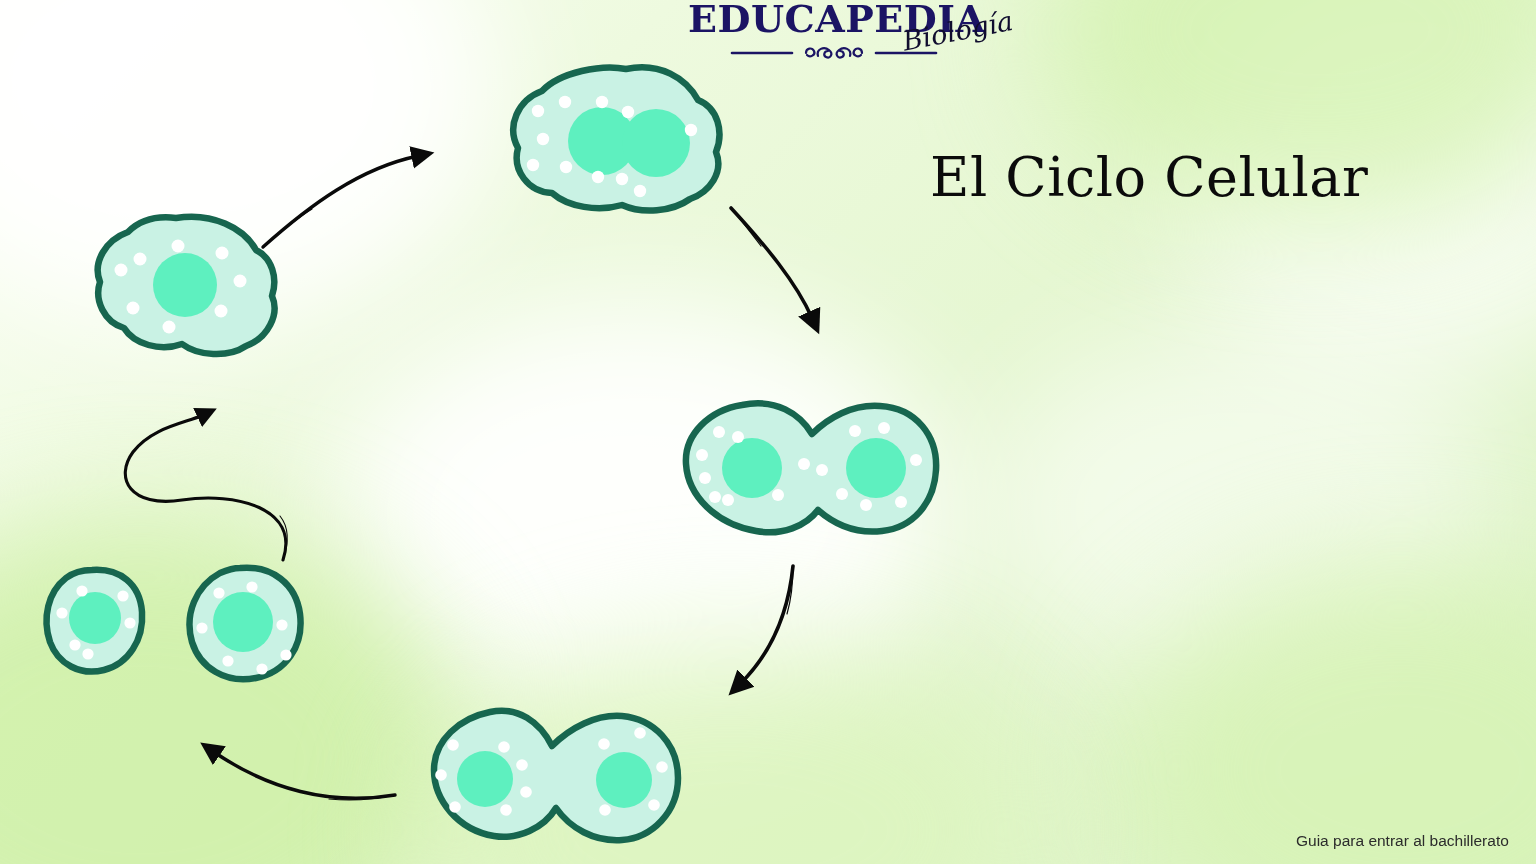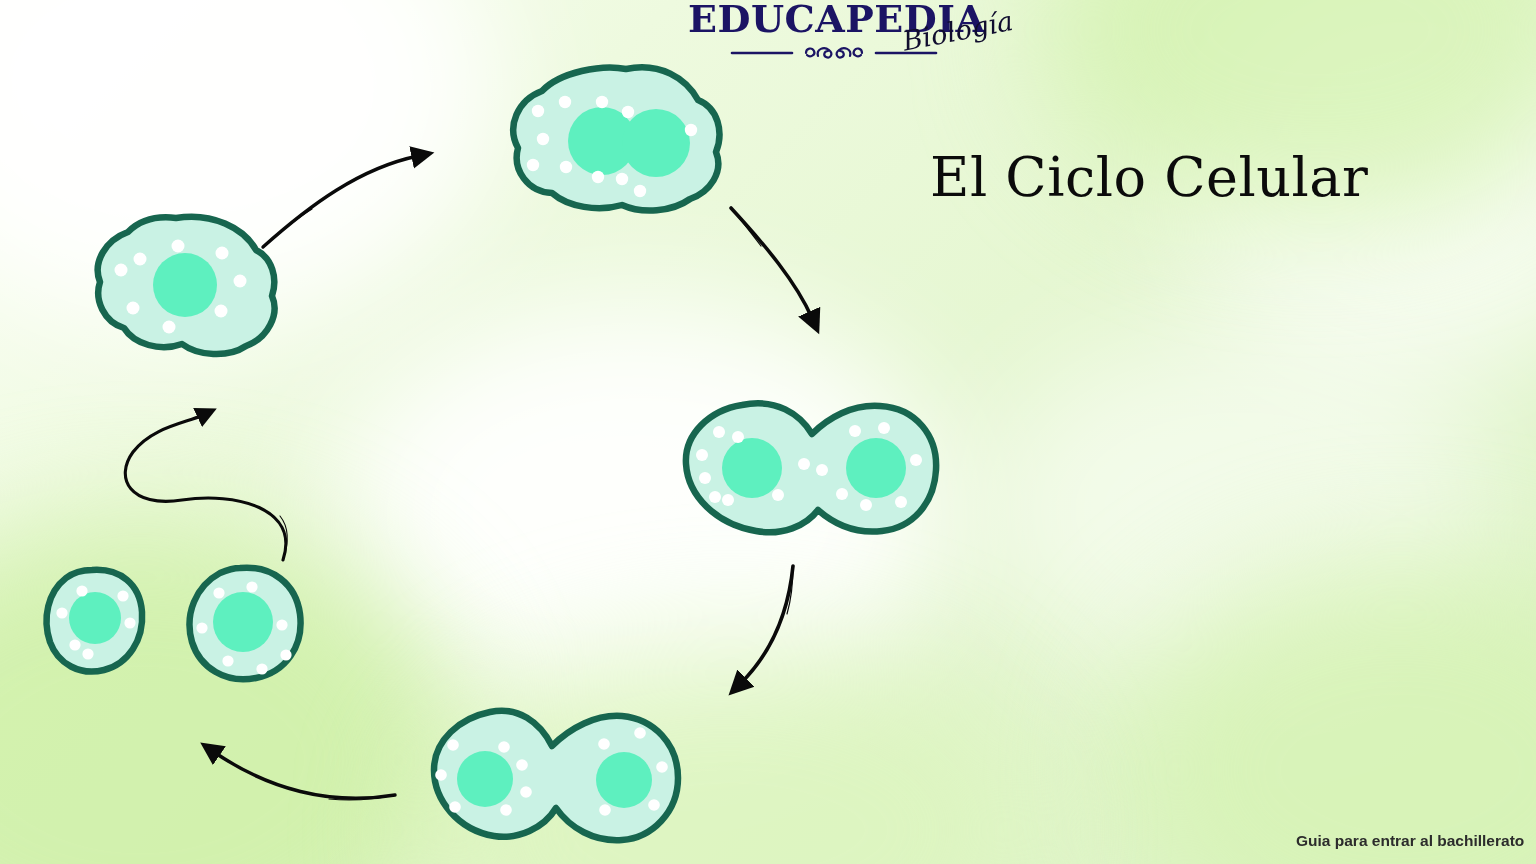--- a/index.html
+++ b/index.html
@@ -106,21 +106,20 @@
   }
 
   
   #footer-note {
     position: absolute;
     left: 1296px; top: 832px;
     font-family: "Liberation Sans", sans-serif;
     font-size: 15.5px;
     color: #2c2c2c;
     white-space: nowrap;
-    font-weight: bold;
   }
 
   
   #diagram {
     position: absolute;
     left: 0; top: 0;
     width: 1536px; height: 864px;
   }
 </style>
 </head>

